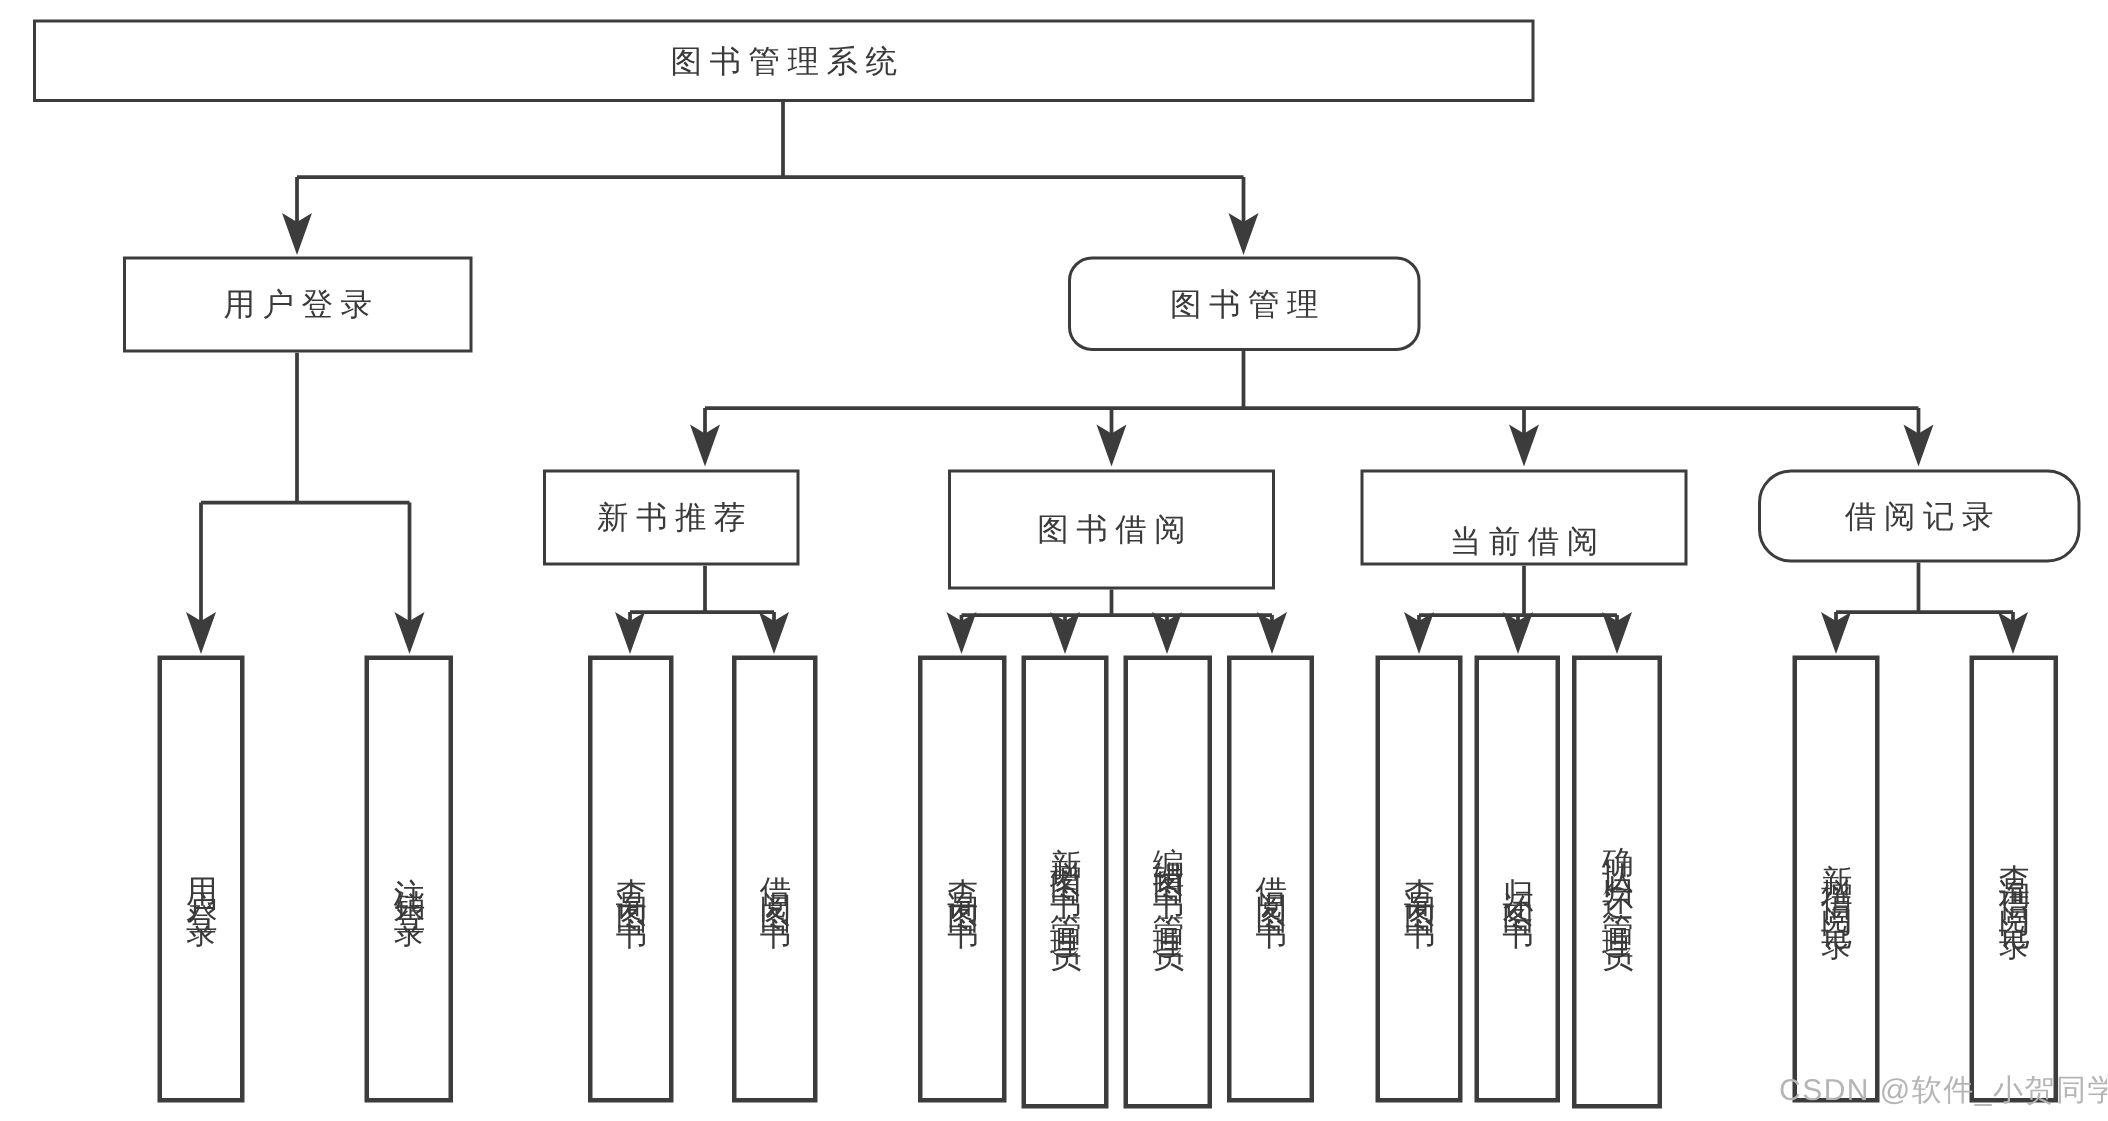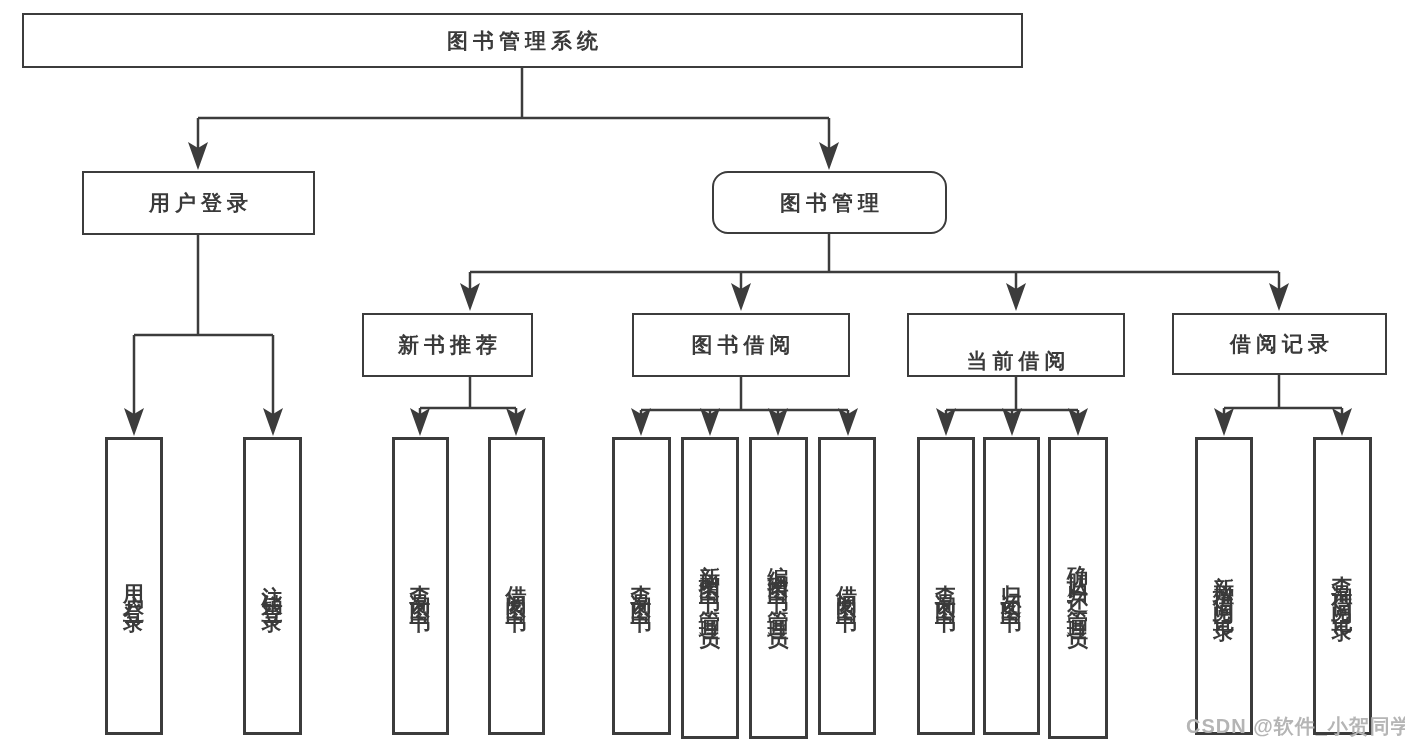--- a/index.html
+++ b/index.html
@@ -5,21 +5,21 @@
   :root{
     --line:#3c3c3c;
     --box-bg:#ffffff;
     --text:#3a3a3a;
     --watermark:#b5b5b5;
     --bg:#ffffff;
   }
   html,body{margin:0;padding:0;background:var(--bg);}
   .canvas{
     position:relative;width:1405px;height:747px;background:var(--bg);
-    font-family:"Liberation Sans",sans-serif;overflow:hidden;font-weight:bold;
+    font-family:"Liberation Sans",sans-serif;overflow:hidden;
   }
   .connectors{position:absolute;left:0;top:0;z-index:1;color:var(--line);}
   .box{
     position:absolute;box-sizing:border-box;background:var(--box-bg);
     border:2px solid var(--line);color:var(--text);
     display:flex;align-items:center;justify-content:center;z-index:2;
   }
   .hlabel{font-size:21px;letter-spacing:5px;text-indent:5px;white-space:nowrap;}
   .leaf{border-width:3px;}
   .vlabel{
@@ -112,27 +112,27 @@
   <div class="box" style="left:82px;top:171px;width:233px;height:64px;">
     <span class="hlabel">用户登录</span>
   </div>
   <div class="box" style="left:712px;top:171px;width:235px;height:63px;border-radius:16px;">
     <span class="hlabel">图书管理</span>
   </div>
 
   <div class="box" style="left:362px;top:313px;width:171px;height:64px;">
     <span class="hlabel">新书推荐</span>
   </div>
-  <div class="box" style="left:632px;top:313px;width:218px;height:64px;text-align:right;">
+  <div class="box" style="left:632px;top:313px;width:218px;height:80px;text-align:right;">
     <span class="hlabel">图书借阅</span>
   </div>
   <div class="box" style="left:907px;top:313px;width:218px;height:64px;align-items:flex-end;">
     <span class="hlabel">当前借阅</span>
   </div>
-  <div class="box" style="left:1172px;top:313px;width:215px;height:62px;">
+  <div class="box" style="left:1172px;top:313px;width:215px;height:62px;border-radius:22px;">
     <span class="hlabel">借阅记录</span>
   </div>
 
   <div class="box leaf" style="left:105px;top:437px;width:58px;height:298px;">
     <span class="vlabel">用户登录</span>
   </div>
   <div class="box leaf" style="left:243px;top:437px;width:59px;height:298px;">
     <span class="vlabel">注销登录</span>
   </div>
 

